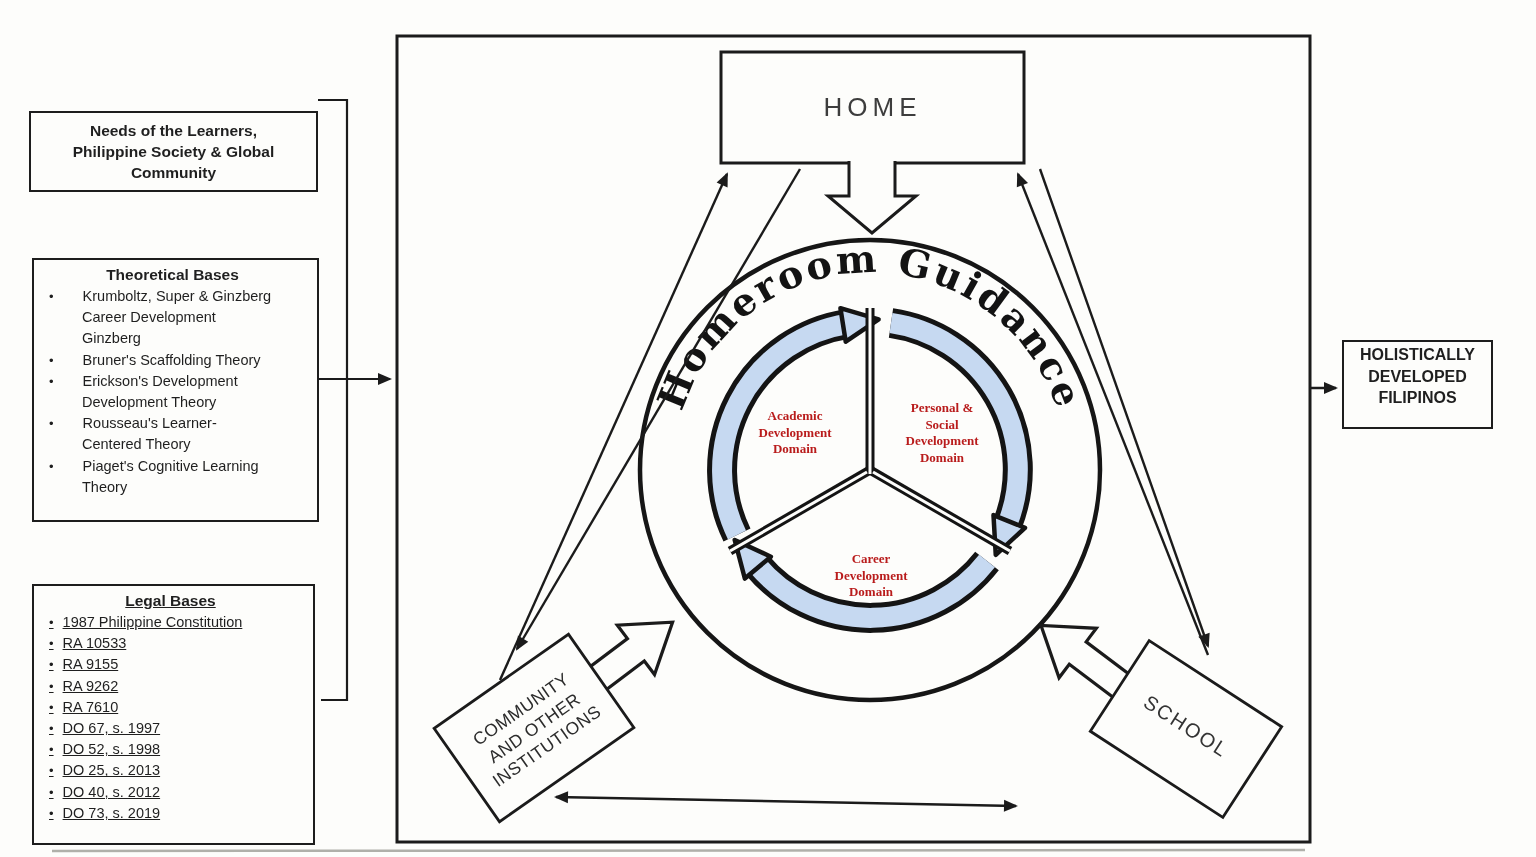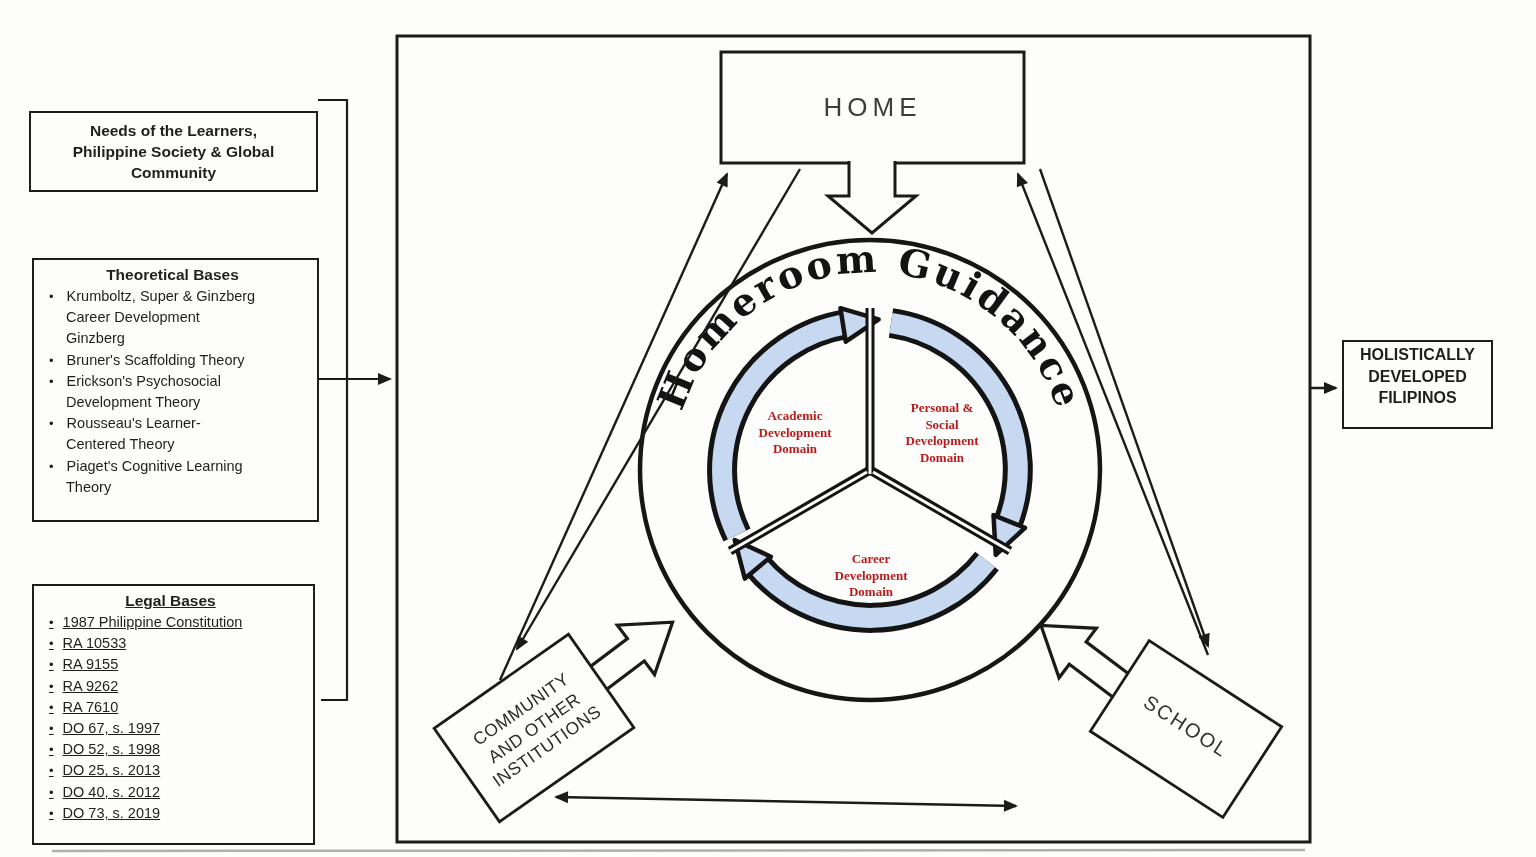--- a/index.html
+++ b/index.html
@@ -10,21 +10,21 @@
   .txtbox{box-sizing:border-box;border:2.5px solid #1d1d1d;background:#fdfdfb;}
   .centered-lines{text-align:center;font-weight:bold;}
   .centered-lines span{display:block;}
   .needs{left:29px;top:74px;width:289px;height:81px;font-size:15.5px;line-height:21px;padding-top:7px;margin-top:37px;}
   .theo{left:32px;top:258px;width:287px;height:264px;padding:4px 6px 0 0;}
   .legal{left:32px;top:584px;width:283px;height:261px;padding:4px 6px 12px 0;text-decoration:underline;}
   .box-title{display:block;text-align:center;font-weight:bold;font-size:15.5px;line-height:21px;}
   ul.blist{margin:1px 0 0 0;padding:0;list-style:none;font-size:14.5px;}
   ul.blist li{padding-left:32px;text-indent:-17px;line-height:21.2px;}
   ul.blist li::before{content:"\2022";margin-right:9px;font-size:13px;}
-  ul.blist li span{display:inline;}
+  ul.blist li span{display:inline;margin-left:16px;}
   ul.blist li span.brk{display:block;text-indent:0;padding-left:0;}
   .hdf{left:1342px;top:340px;width:151px;height:89px;font-size:16px;line-height:21.5px;padding-top:2px;}
   .home-label{left:721px;top:52px;width:303px;height:111px;display:flex;align-items:center;justify-content:center;
               font-size:26px;letter-spacing:5px;color:#3d3d3d;font-weight:500;}
   .domain{font-family:Liberation Serif, serif;font-weight:bold;font-size:13px;line-height:16.5px;
           text-align:center;color:#b91c1c;}
   .domain span{display:block;}
   .dom-acad{left:728px;top:408px;width:134px;}
   .dom-pers{left:876px;top:400px;width:132px;}
   .dom-career{left:803px;top:551px;width:136px;}
@@ -132,21 +132,21 @@
     <ul class="blist">
       <li>
         <span>Krumboltz, Super &amp; Ginzberg</span>
         <span class="brk">Career Development</span>
         <span class="brk">Ginzberg</span>
       </li>
       <li>
         <span>Bruner's Scaffolding Theory</span>
       </li>
       <li>
-        <span>Erickson's Psychosocial</span>
+        <span>Erickson's Development</span>
         <span class="brk">Development Theory</span>
       </li>
       <li>
         <span>Rousseau's Learner-</span>
         <span class="brk">Centered Theory</span>
       </li>
       <li>
         <span>Piaget's Cognitive Learning</span>
         <span class="brk">Theory</span>
       </li>

